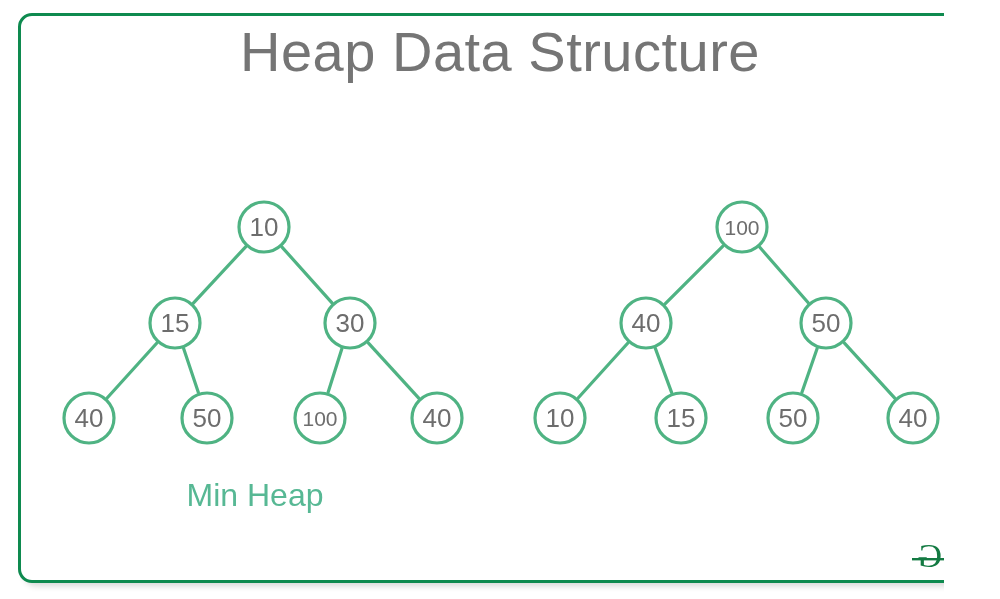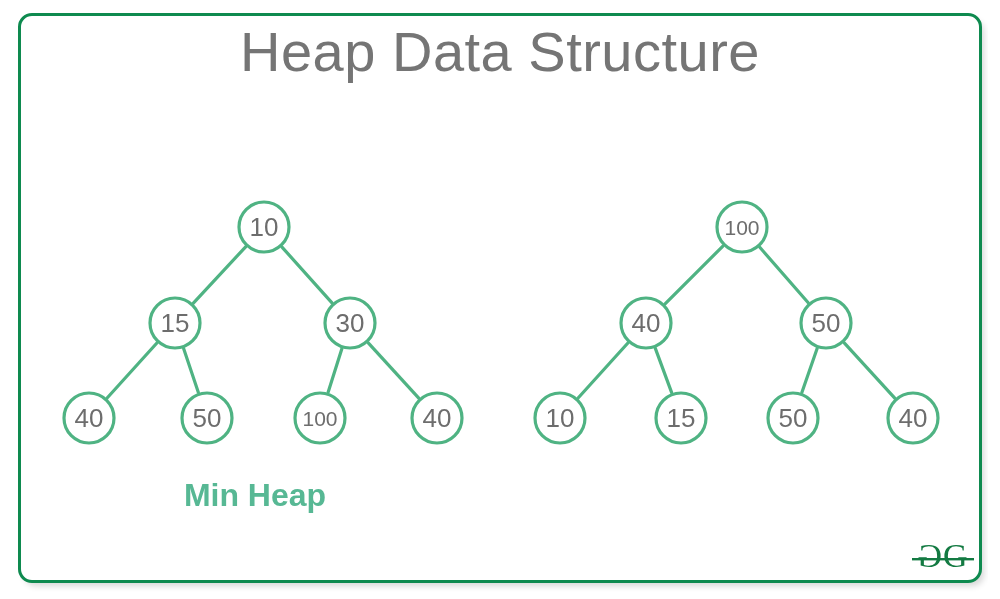--- a/index.html
+++ b/index.html
@@ -9,21 +9,20 @@
   }
   body {
     font-family: "Liberation Sans", sans-serif;
   }
   #canvas {
     position: relative;
     width: 944px;
     height: 599px;
     background: #ffffff;
     overflow: hidden;
-    padding-left: 44px;
   }
   
   #frame {
     position: absolute;
     left: 18px;
     top: 13px;
     width: 964px;
     height: 570px;
     border: 3px solid #0E8A4F;
     border-radius: 14px;
@@ -50,21 +49,21 @@
     left: 0;
     top: 0;
     width: 1000px;
     height: 599px;
     pointer-events: none;
   }
   .heap-label {
     position: absolute;
     text-align: center;
     font-size: 32px;
-    font-weight: bold;
+    font-weight: normal;
     color: #57B894;
     white-space: nowrap;
     line-height: 1;
   }
   #label-min { left: 70px; top: 479px; width: 370px; }
   #label-max { left: 560px; top: 479px; width: 370px; }
 
   #logo {
     position: absolute;
     left: 912px;

